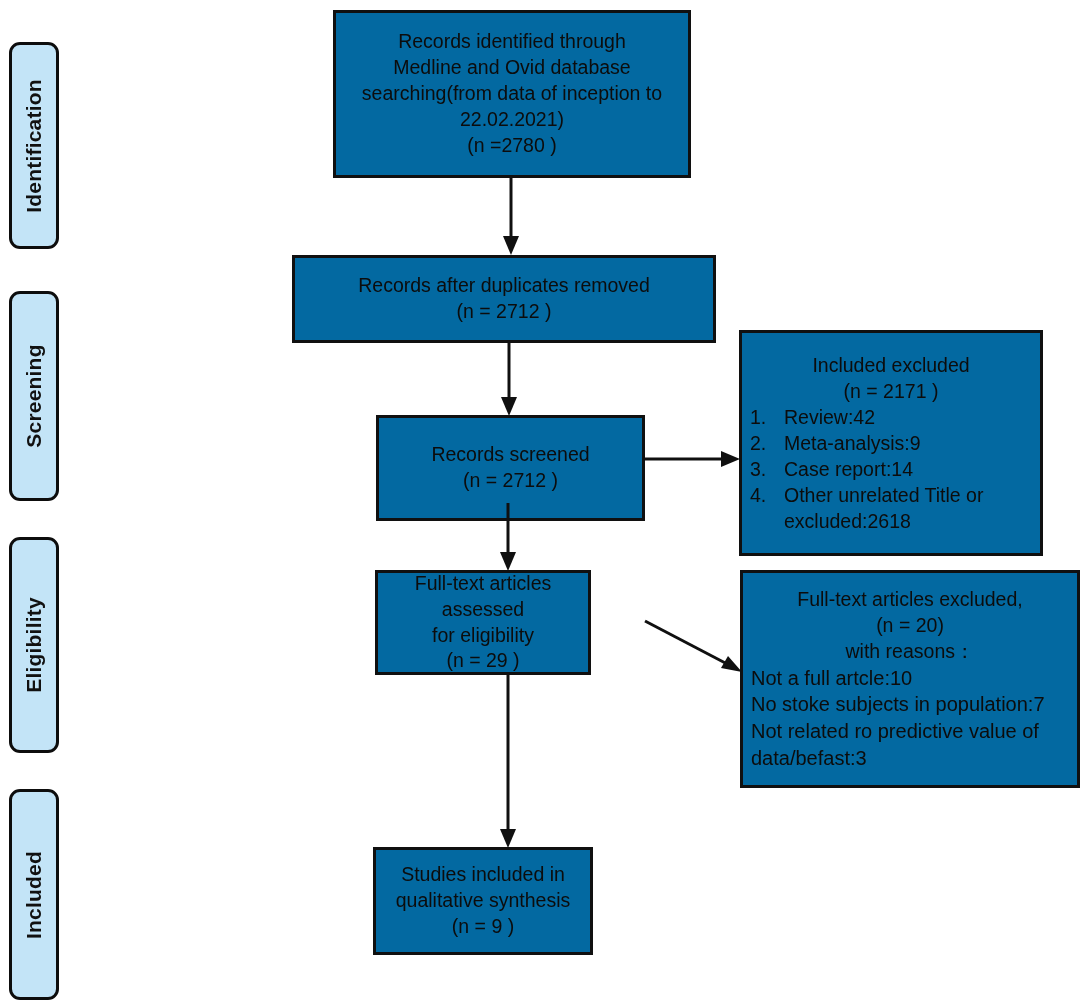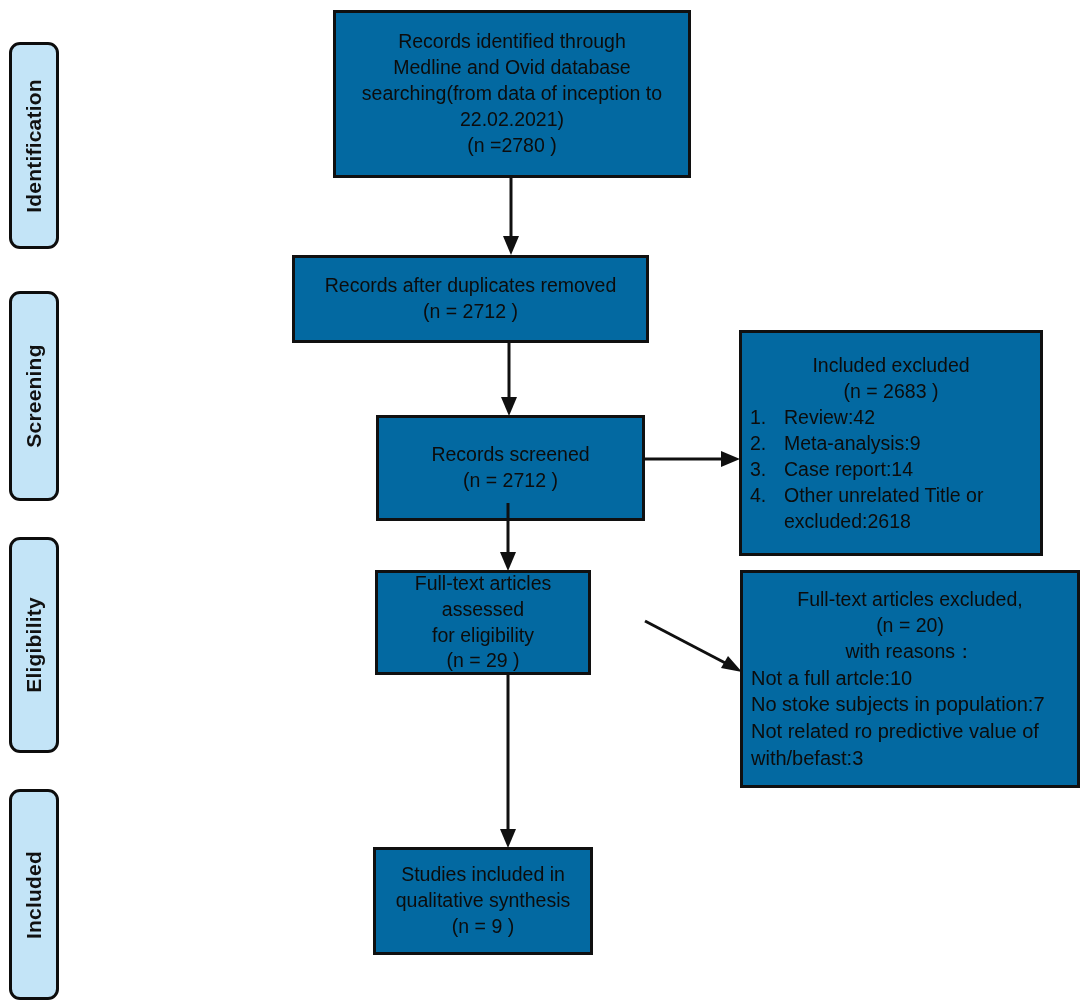--- a/index.html
+++ b/index.html
@@ -136,21 +136,21 @@
       <span class="line">22.02.2021)</span>
       <span class="line">(n =2780   )</span>
     </div>
   </div>
 
   <svg class="connector" style="left:495px; top:176px; width:34px; height:82px;" viewBox="0 0 34 82">
     <line x1="16" y1="0" x2="16" y2="66" stroke="#101010" stroke-width="3"></line>
     <polygon points="16,79 8,60 24,60" fill="#101010"></polygon>
   </svg>
 
-  <div class="flow-box" style="left:292px; top:255px; width:357px; height:88px;">
+  <div class="flow-box" style="left:292px; top:255px; width:424px; height:88px;">
     <div class="inner">
       <span class="line">Records after duplicates removed</span>
       <span class="line">(n = 2712  )</span>
     </div>
   </div>
 
   <svg class="connector" style="left:493px; top:341px; width:34px; height:78px;" viewBox="0 0 34 78">
     <line x1="16" y1="0" x2="16" y2="62" stroke="#101010" stroke-width="3"></line>
     <polygon points="16,75 8,56 24,56" fill="#101010"></polygon>
   </svg>
@@ -163,21 +163,21 @@
   </div>
 
   <svg class="connector" style="left:643px; top:444px; width:100px; height:30px;" viewBox="0 0 100 30">
     <line x1="0" y1="15" x2="84" y2="15" stroke="#101010" stroke-width="3"></line>
     <polygon points="97,15 78,7 78,23" fill="#101010"></polygon>
   </svg>
 
   <div class="flow-box" style="left:739px; top:330px; width:304px; height:226px;">
     <div class="inner">
       <div class="center-head">Included excluded</div>
-      <div class="center-head">(n = 2683  )</div>
+      <div class="center-head">(n = 2171  )</div>
       <ul class="numlist">
         <li>
           <span class="num">1.</span>
           <span class="txt">Review:42</span>
         </li>
         <li>
           <span class="num">2.</span>
           <span class="txt">Meta-analysis:9</span>
         </li>
         <li>
@@ -216,21 +216,21 @@
 
   <div class="flow-box" style="left:740px; top:570px; width:340px; height:218px;">
     <div class="inner">
       <div class="center-head">Full-text articles excluded,</div>
       <div class="center-head">(n = 20)</div>
       <div class="center-head">with reasons：</div>
       <ul class="reasonlist">
         <li>Not a full artcle:10</li>
         <li>No stoke subjects in population:7</li>
         <li>Not related ro predictive value of</li>
-        <li>with/befast:3</li>
+        <li>data/befast:3</li>
       </ul>
     </div>
   </div>
 
   <svg class="connector" style="left:492px; top:673px; width:34px; height:178px;" viewBox="0 0 34 178">
     <line x1="16" y1="0" x2="16" y2="162" stroke="#101010" stroke-width="3"></line>
     <polygon points="16,175 8,156 24,156" fill="#101010"></polygon>
   </svg>
 
   <div class="flow-box" style="left:373px; top:847px; width:220px; height:108px;">

